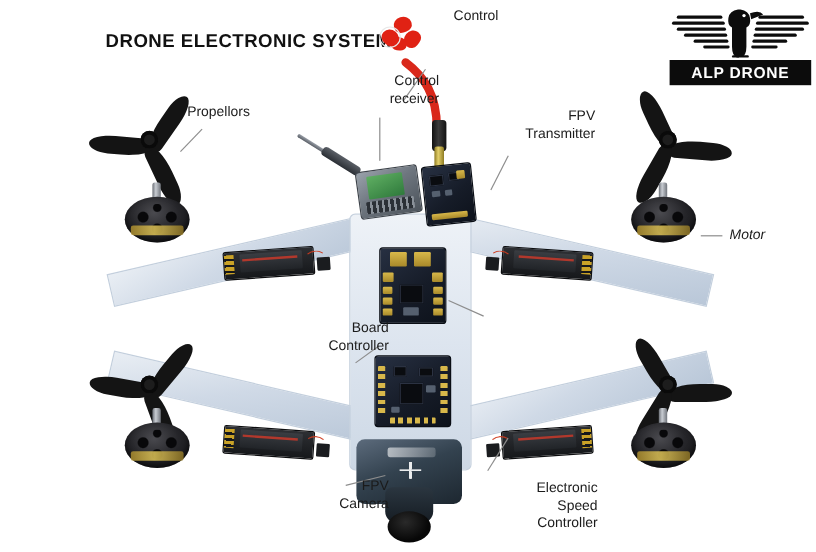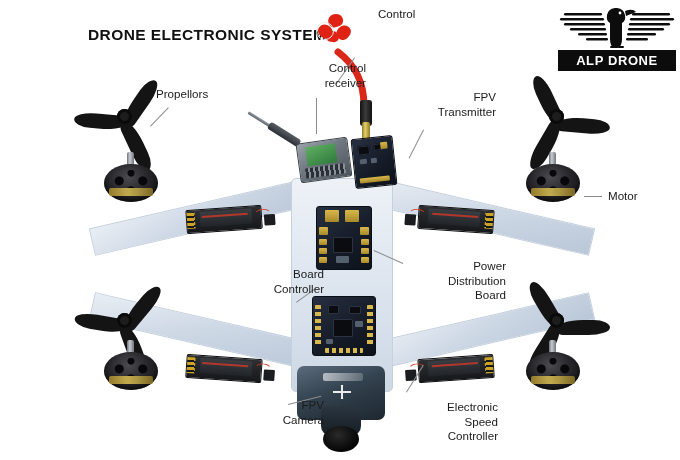--- a/index.html
+++ b/index.html
@@ -565,25 +565,22 @@
   <div class="leader" style="left:374px; top:250px; width:32px; transform:rotate(24deg);"></div>
   <div class="leader" style="left:288px; top:404px; width:34px; transform:rotate(-14deg);"></div>
   <div class="leader" style="left:406px; top:392px; width:32px; transform:rotate(-58deg);"></div>
 
   <div class="label" style="left:156px; top:87px;">Propellors</div>
   <div class="label center" style="left:270px; top:61px;  width:96px;">Control
 receiver</div>
   <div class="label" style="left:378px; top:7px;">Control</div>
   <div class="label center" style="left:392px; top:90px;  width:104px;">FPV
 Transmitter</div>
-  <div class="label" style="left:608px; top:189px;">Motor</div>
+  <div class="label" style="left:608px; top:189px;font-style:italic;">Motor</div>
   <div class="label center" style="left:214px; top:267px; width:110px;">Board
 Controller</div>
-  <div class="label center" style="left:392px; top:259px; width:114px;">Power
-Distribution
-Board</div>
   <div class="label center" style="left:228px; top:398px; width:96px;">FPV
 Camera</div>
   <div class="label center" style="left:388px; top:400px; width:110px;">Electronic
 Speed
 Controller</div>
 
 </div>
 
 </body></html>

